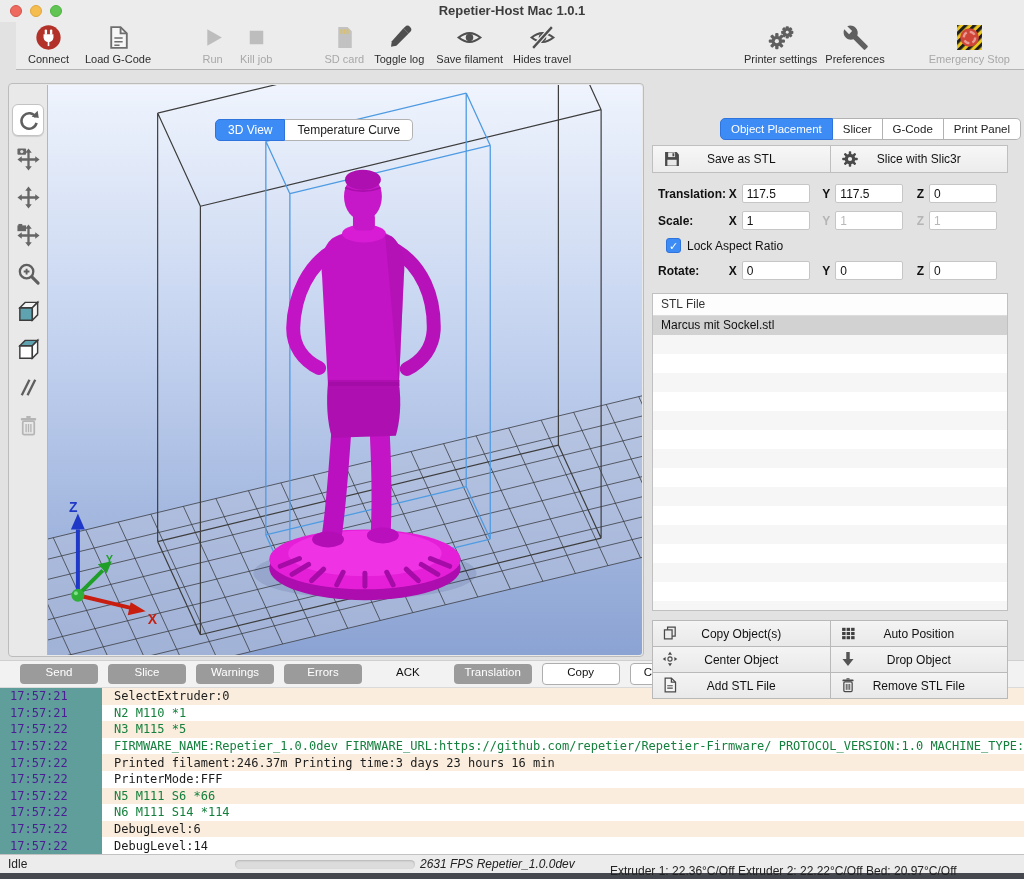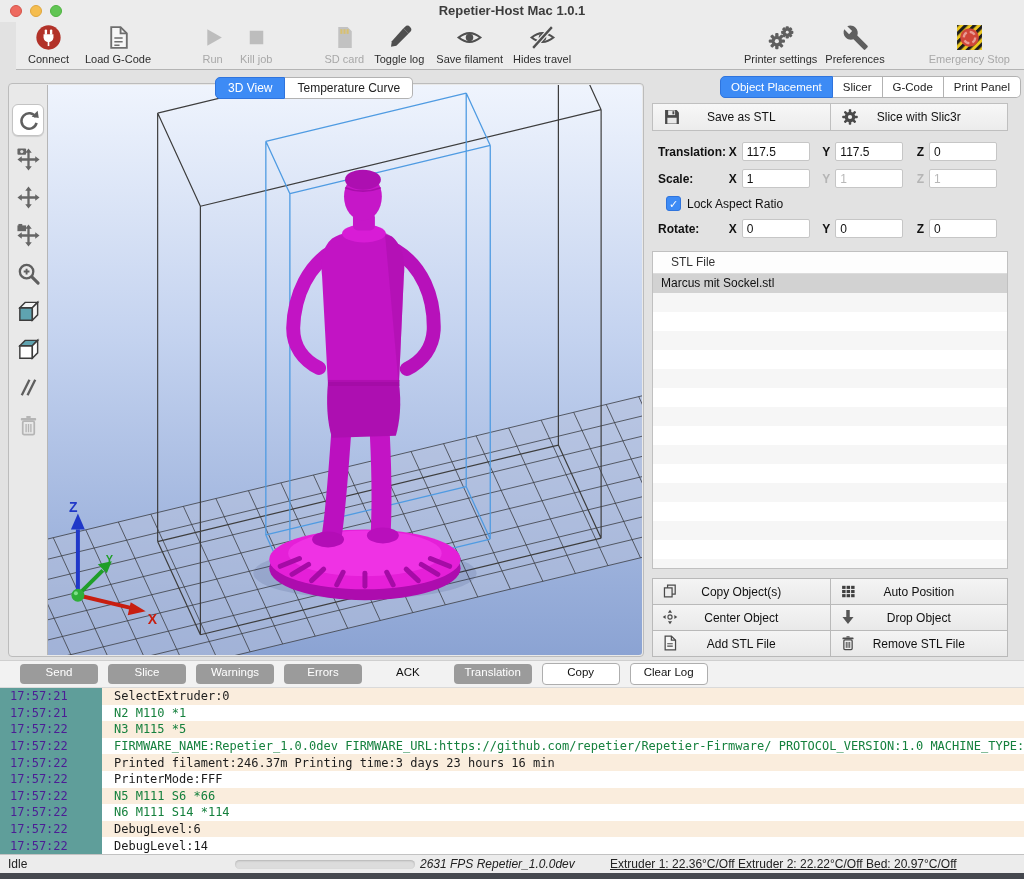--- a/index.html
+++ b/index.html
@@ -38,21 +38,21 @@
 
   .viewport-panel{position:absolute;left:8px;top:13px;width:636px;height:574px;background:#e9e9e9;border:1px solid #bcbcbc;border-radius:4px;box-sizing:border-box;}
   .view-tools{position:absolute;left:0;top:0;bottom:0;width:38px;display:flex;flex-direction:column;align-items:center;padding-top:20px;gap:8px;}
   .vtool{width:30px;height:30px;display:flex;align-items:center;justify-content:center;}
   .vtool svg{width:25px;height:25px;}
   .vtool.active{background:#ffffff;border:1px solid #c3c3c3;border-radius:6px;box-shadow:0 1px 1px rgba(0,0,0,.12);}
   .canvas3d{position:absolute;left:38px;top:1px;right:1px;bottom:1px;border-left:1px solid #b6b6b6;overflow:hidden;border-radius:0 3px 3px 0;box-sizing:border-box;}
   .canvas3d svg{display:block;width:100%;height:100%;}
 
   .view-tabs{position:absolute;top:-7px;left:50%;transform:translateX(-56%);display:flex;z-index:6;}
-  .seg{font-size:12px;padding:2px 12px;background:#fff;border:1px solid #b2b2b2;border-left-width:0;color:#222;line-height:16px;white-space:nowrap;}
+  .seg{font-size:12px;padding:2px 12px;background:#fff;border:1px solid #b2b2b2;border-left-width:0;color:#222;line-height:16px;white-space:nowrap;margin-top:42px;}
   .seg:first-child{border-left-width:1px;border-radius:5px 0 0 5px;}
   .seg:last-child{border-radius:0 5px 5px 0;}
   .seg.active{background:#3d8bf5;border-color:#2f74dd;color:#fff;}
 
   .side-panel{position:absolute;left:652px;top:6px;width:356px;}
   .side-tabs{display:flex;margin-left:68px;}
   .side-tabs .seg{font-size:11.5px;padding:2px 10px;}
 
   .actions-row{display:flex;margin-top:5px;border:1px solid #bfbfbf;background:#efefef;}
   .action-btn{flex:1;height:26px;display:flex;align-items:center;justify-content:center;background:linear-gradient(#f7f7f7,#ececec);position:relative;font-size:12px;color:#111;cursor:default;}
@@ -64,21 +64,21 @@
   .form-row{display:flex;align-items:center;height:27px;}
   .form-row .flabel{width:86px;font-weight:bold;}
   .axis-letter{font-weight:bold;width:12px;text-align:right;margin-right:5px;}
   .axis-letter.muted{color:#b5b5b5;}
   input.axis-input{width:58px;height:17px;border:1px solid #c6c6c6;border-radius:2px;font-size:12px;padding:0 4px;margin-right:11px;font-family:"Liberation Sans","DejaVu Sans",sans-serif;color:#111;background:#fff;}
   input.axis-input.muted{color:#b8b8b8;}
   .lock-row{display:flex;align-items:center;height:21px;margin:1px 0 1px 8px;gap:6px;}
   .checkbox{width:15px;height:15px;border-radius:3px;background:#3d8bf5;border:1px solid #2f74dd;color:#fff;font-size:11px;line-height:14px;text-align:center;box-sizing:border-box;}
 
   .stl-list{margin-top:9px;border:1px solid #c0c0c0;background:#fff;height:316px;overflow:hidden;}
-  .stl-header{height:21px;line-height:21px;padding-left:18px;border-bottom:1px solid #dcdcdc;font-size:12px;color:#333;background:#fdfdfd;}
+  .stl-header{height:21px;line-height:21px;padding-left:8px;border-bottom:1px solid #dcdcdc;font-size:12px;color:#333;background:#fdfdfd;}
   .stl-row{height:19px;line-height:19px;padding-left:8px;font-size:12px;color:#111;}
   .stl-row.selected{background:#d2d2d2;}
   .stl-row.alt{background:#f6f6f6;}
 
   .object-grid{margin-top:9px;border:1px solid #b9b9b9;display:grid;grid-template-columns:1fr 1fr;background:#b9b9b9;grid-gap:1px;}
   .obj-btn{height:25px;position:relative;display:flex;align-items:center;justify-content:center;background:linear-gradient(#f4f4f4,#e9e9e9);font-size:12px;color:#111;cursor:default;}
   .obj-btn .o-icon{position:absolute;left:8px;top:3px;}
   .obj-btn .o-icon svg{width:18px;height:18px;}
 
   
@@ -92,21 +92,21 @@
   .log-row.alt{background:#faeddd;}
   .log-time{width:102px;align-self:stretch;display:flex;align-items:center;background:#5f9e9a;color:#4c1d95;padding-left:10px;flex:none;box-sizing:border-box;}
   .log-text{padding-left:12px;overflow:hidden;color:#1c1c1c;}
   .log-text.cmd{color:#15803d;}
 
   
   .statusbar{position:relative;height:19px;background:#ececec;border-top:1px solid #c2c2c2;font-size:12px;color:#222;flex:none;box-sizing:border-box;}
   .sb-state{position:absolute;left:8px;top:2px;}
   .progress{position:absolute;left:235px;top:5px;width:180px;height:9px;border-radius:5px;background:#dcdcdc;box-shadow:inset 0 1px 2px rgba(0,0,0,.18);}
   .sb-fps{position:absolute;left:420px;top:2px;font-style:italic;}
-  .sb-temps{position:absolute;left:610px;top:2px;text-decoration:underline;}
+  .sb-temps{position:absolute;left:610px;top:9px;}
   .window-edge{height:6px;background:#45484e;flex:none;}
 </style>
 </head>
 <body>
 
 <div class="window">
 
   <div class="titlebar">
     <div class="traffic">
       <div class="light red"></div>

